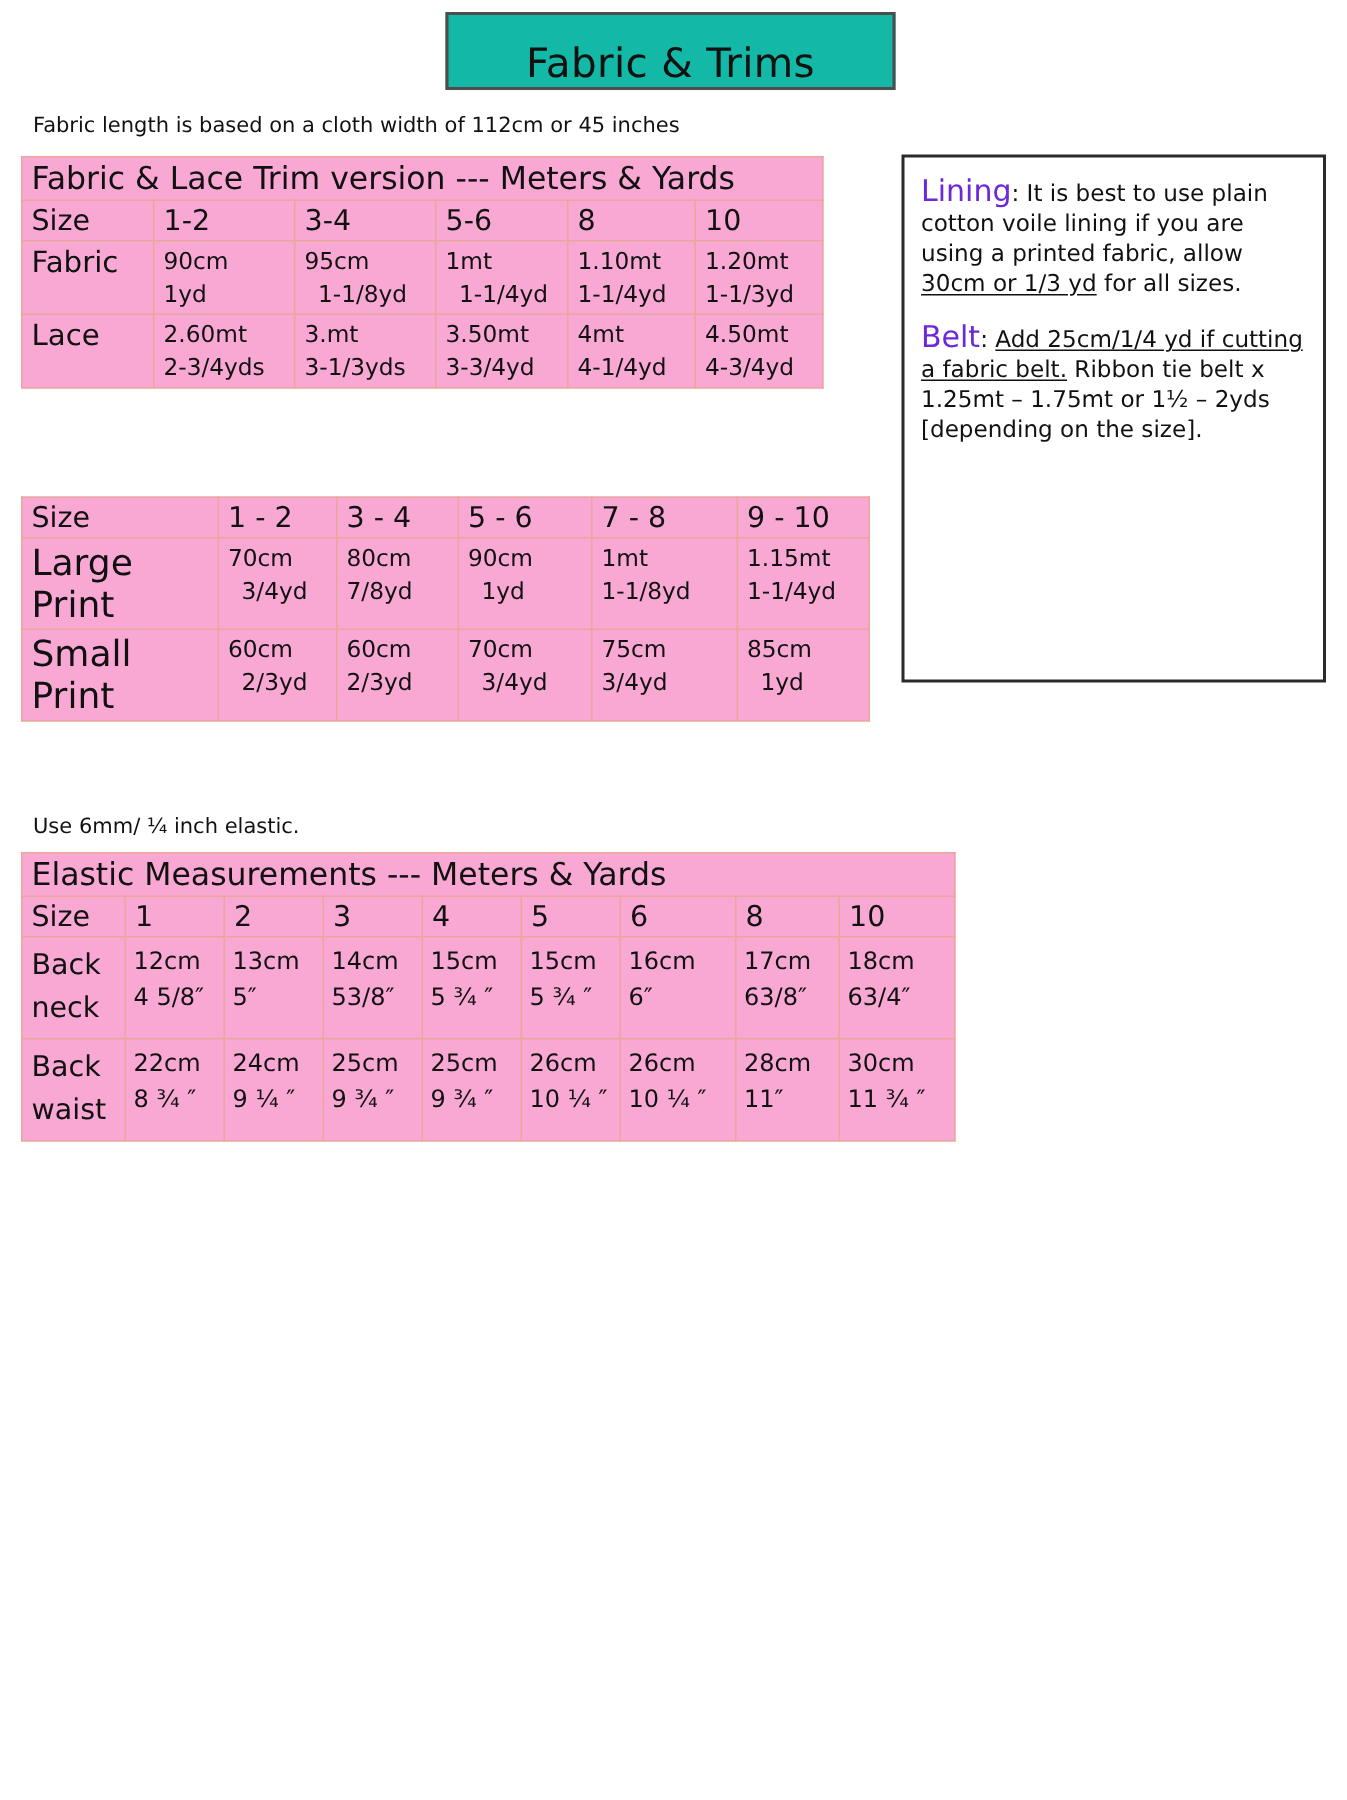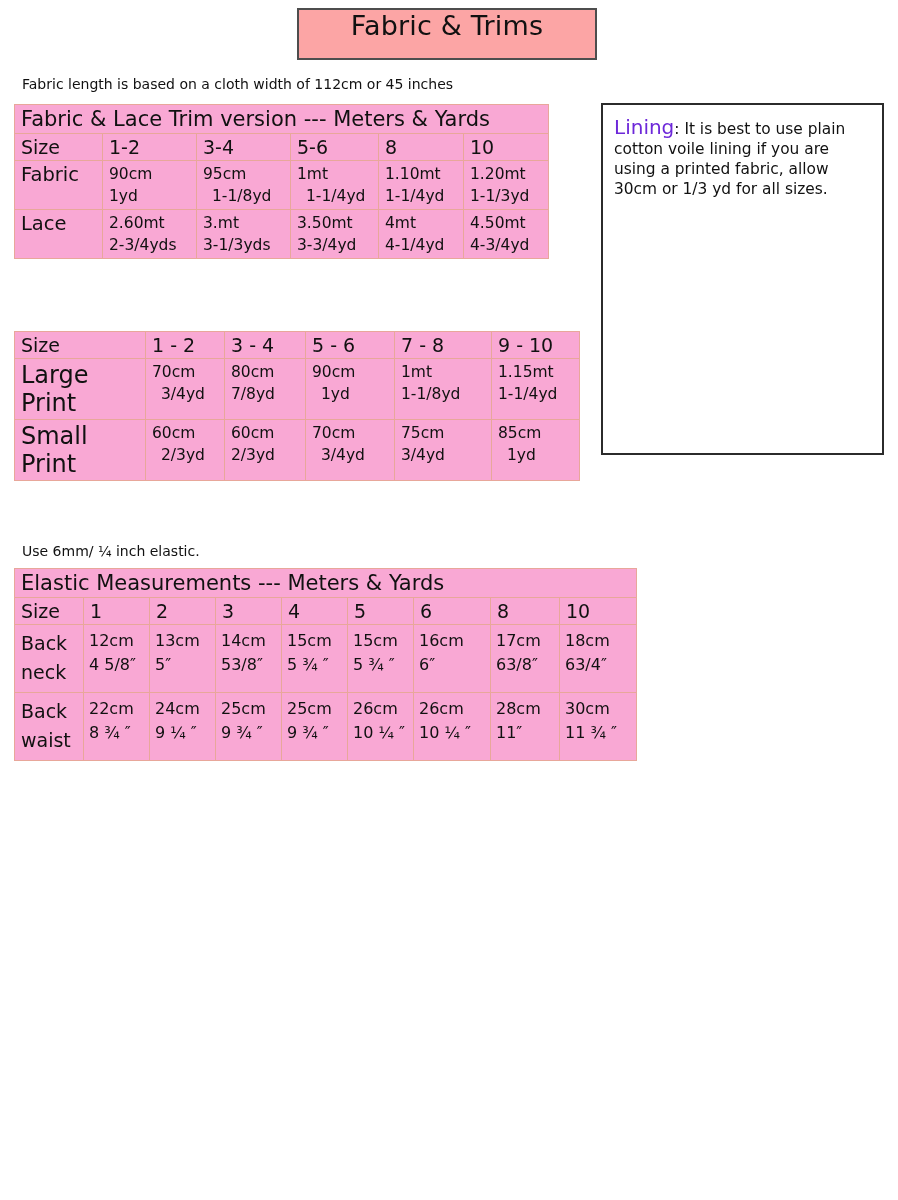--- a/index.html
+++ b/index.html
@@ -14,22 +14,22 @@
     color: #111111;
     overflow: hidden;
   }
 
   
   #title-box {
     position: absolute;
     left: 297px; top: 8px;
     width: 300px; height: 52px;
     border: 2px solid #4d4d4d;
-    background: #fca5a5;
-    display: flex; align-items: flex-start; justify-content: center;
+    background: #14b8a6;
+    display: flex; align-items: flex-end; justify-content: center;
   }
   #title-box .title-text {
     font-size: 27px;
     letter-spacing: 0.2px;
     color: #111;
   }
 
   
   .intro-line {
     position: absolute;
@@ -93,21 +93,21 @@
   .note-block:last-child { margin-bottom: 0; }
   .note-head {
     font-size: 20px;
     color: #6d28d9;
   }
   .note-body {
     font-size: 15.4px;
     line-height: 1.30;
     color: #111;
   }
-  .u { text-underline-offset: 2px; text-align: right; }
+  .u { text-decoration: underline; text-underline-offset: 2px; text-align: right; }
 
   
   #illustrations {
     position: absolute;
     left: 0; top: 788px;
     width: 898px; height: 412px;
   }
   #illustrations svg { display: block; }
 </style>
 </head>
@@ -358,20 +358,23 @@
 </tbody>
   </table>
 
 <div id="notes-panel">
 
   <div class="note-block">
     <span class="note-head">Lining</span><span class="note-body">:</span><span class="note-body"> It is best to use plain cotton voile lining if you are using a printed fabric, allow </span><span class="note-body u">30cm or 1/3 yd</span><span class="note-body"> for all sizes.</span>
   </div>
 
 
+  <div class="note-block">
+    <span class="note-head">Belt</span><span class="note-body">:</span><span class="note-body"> </span><span class="note-body u">Add 25cm/1/4 yd if cutting a fabric belt.</span><span class="note-body"> Ribbon tie belt x 1.25mt – 1.75mt or 1½ – 2yds [depending on the size].</span>
+  </div>
 
 </div>
 
 <div id="illustrations">
 <svg width="898" height="412" viewBox="0 0 898 412" xmlns="http://www.w3.org/2000/svg">
   <defs>
 
     <g id="scal"></g>
   </defs>
 

